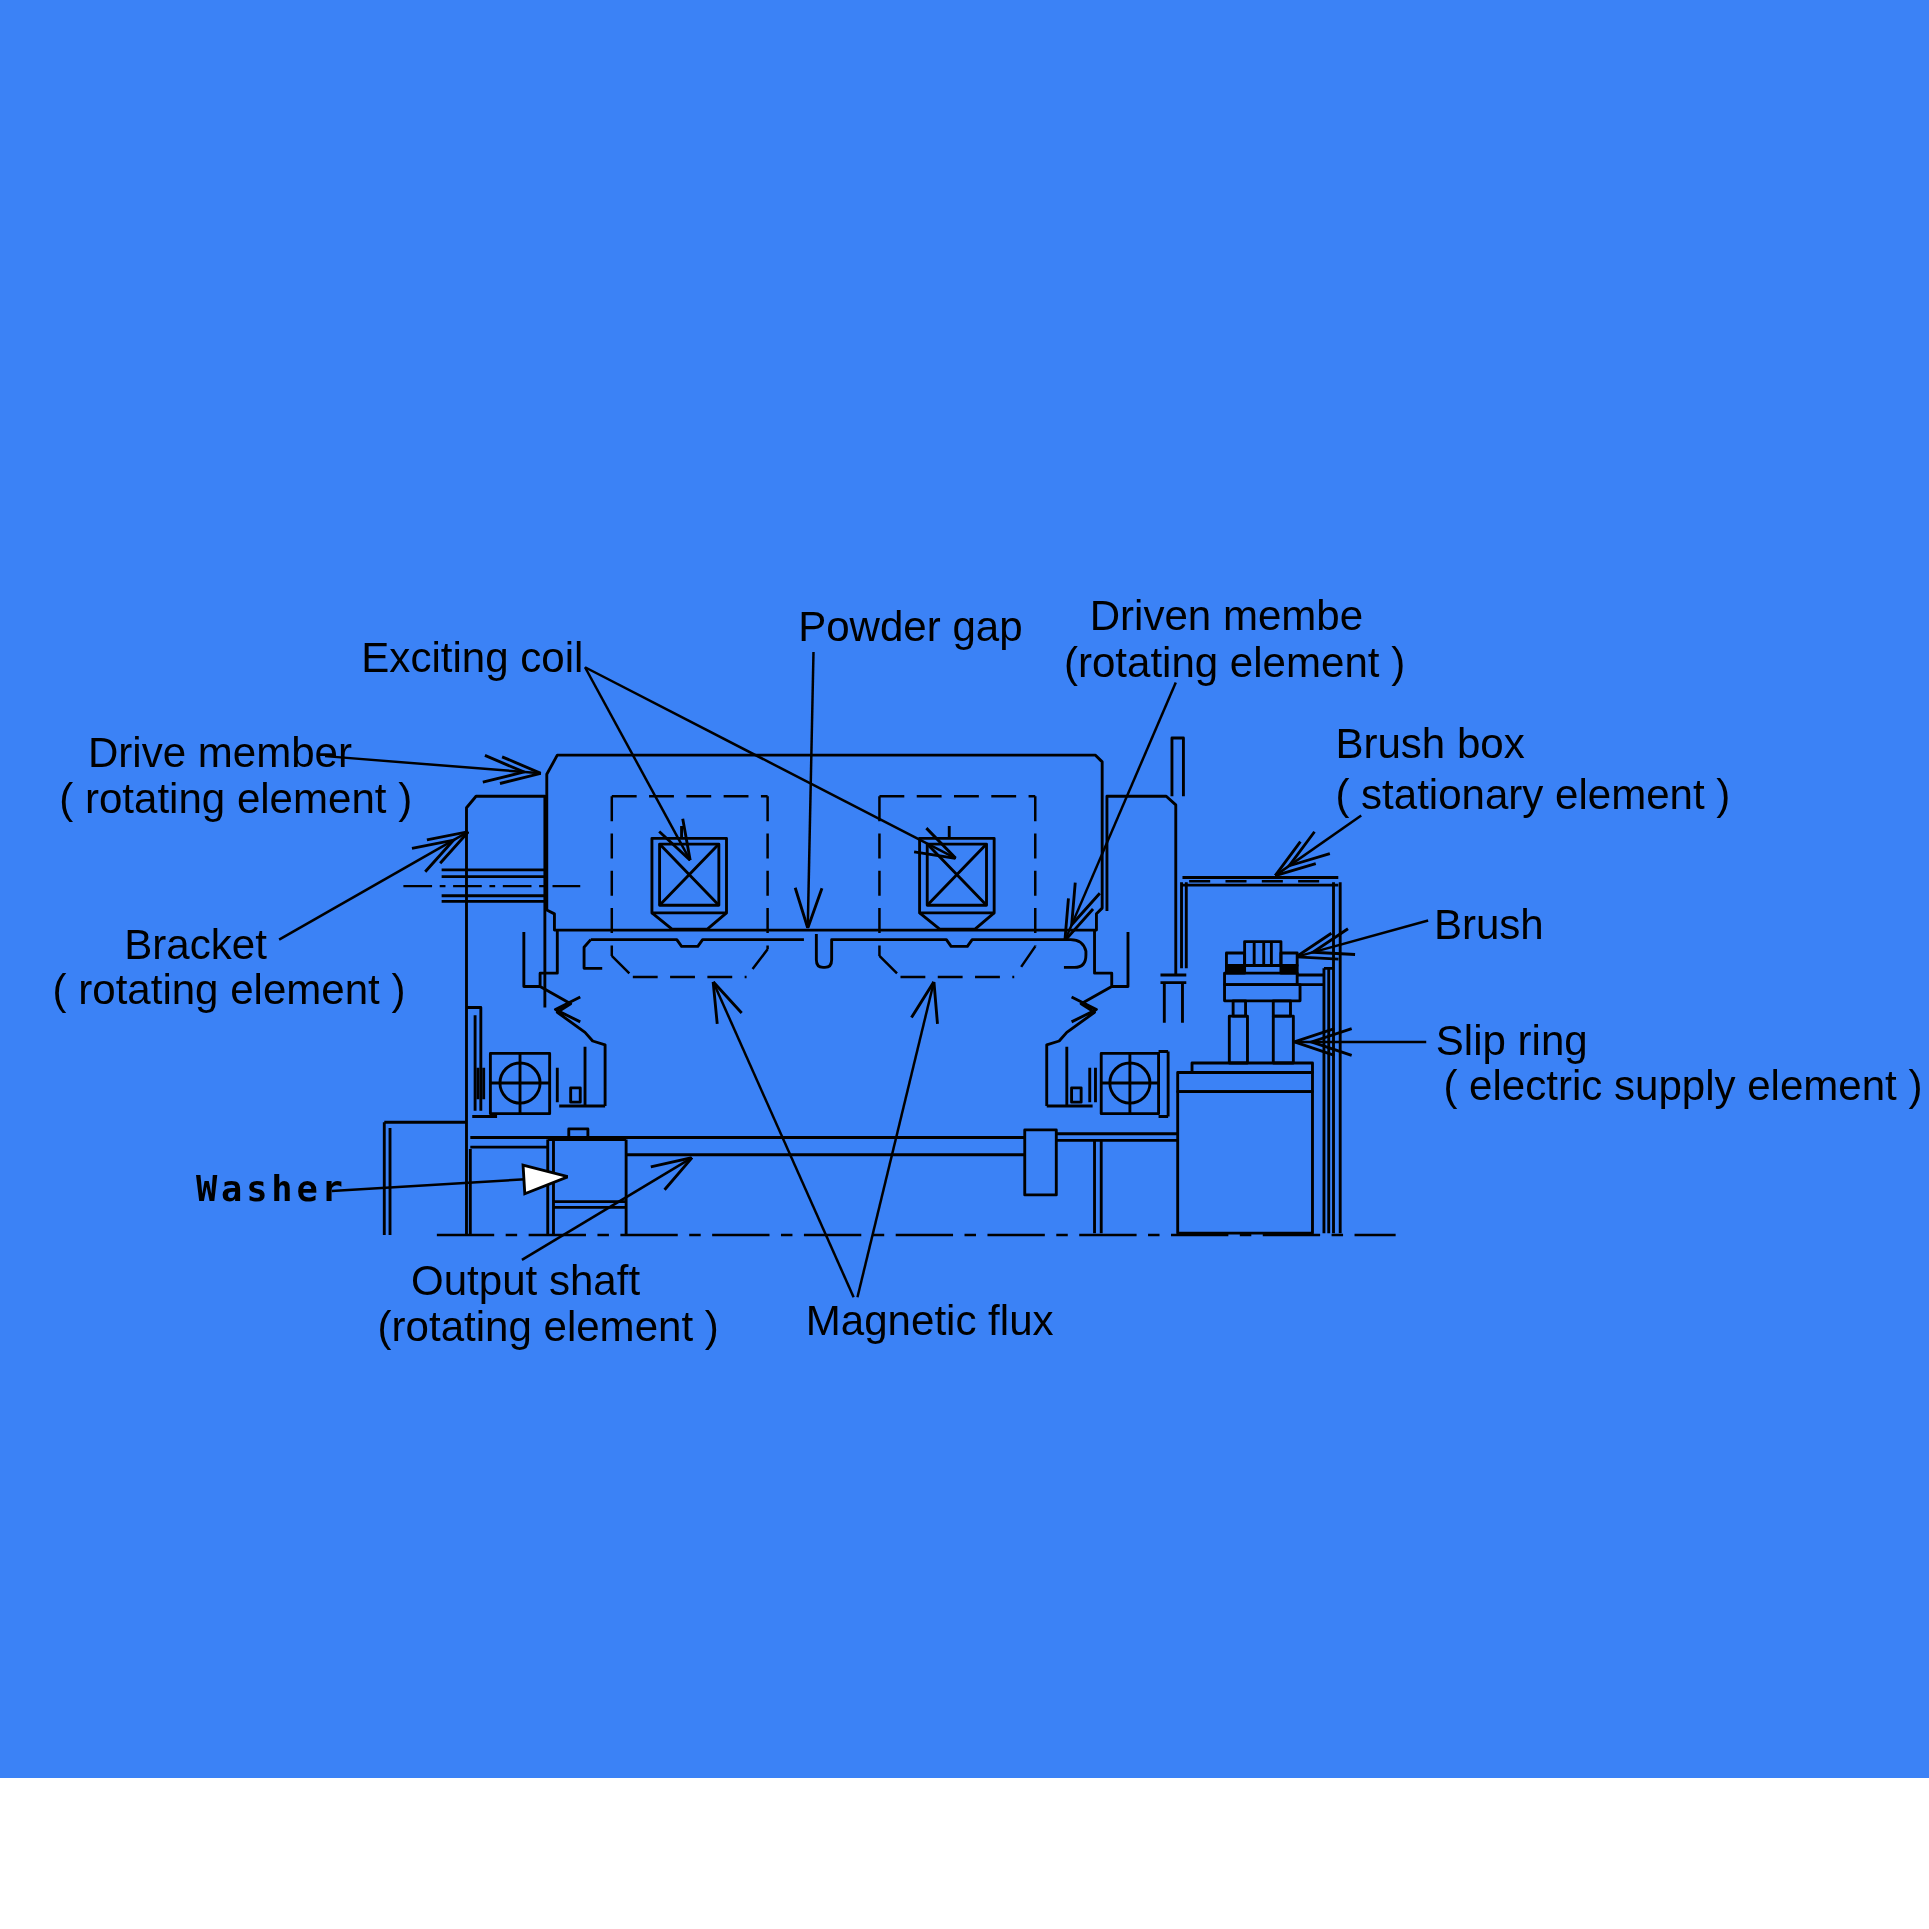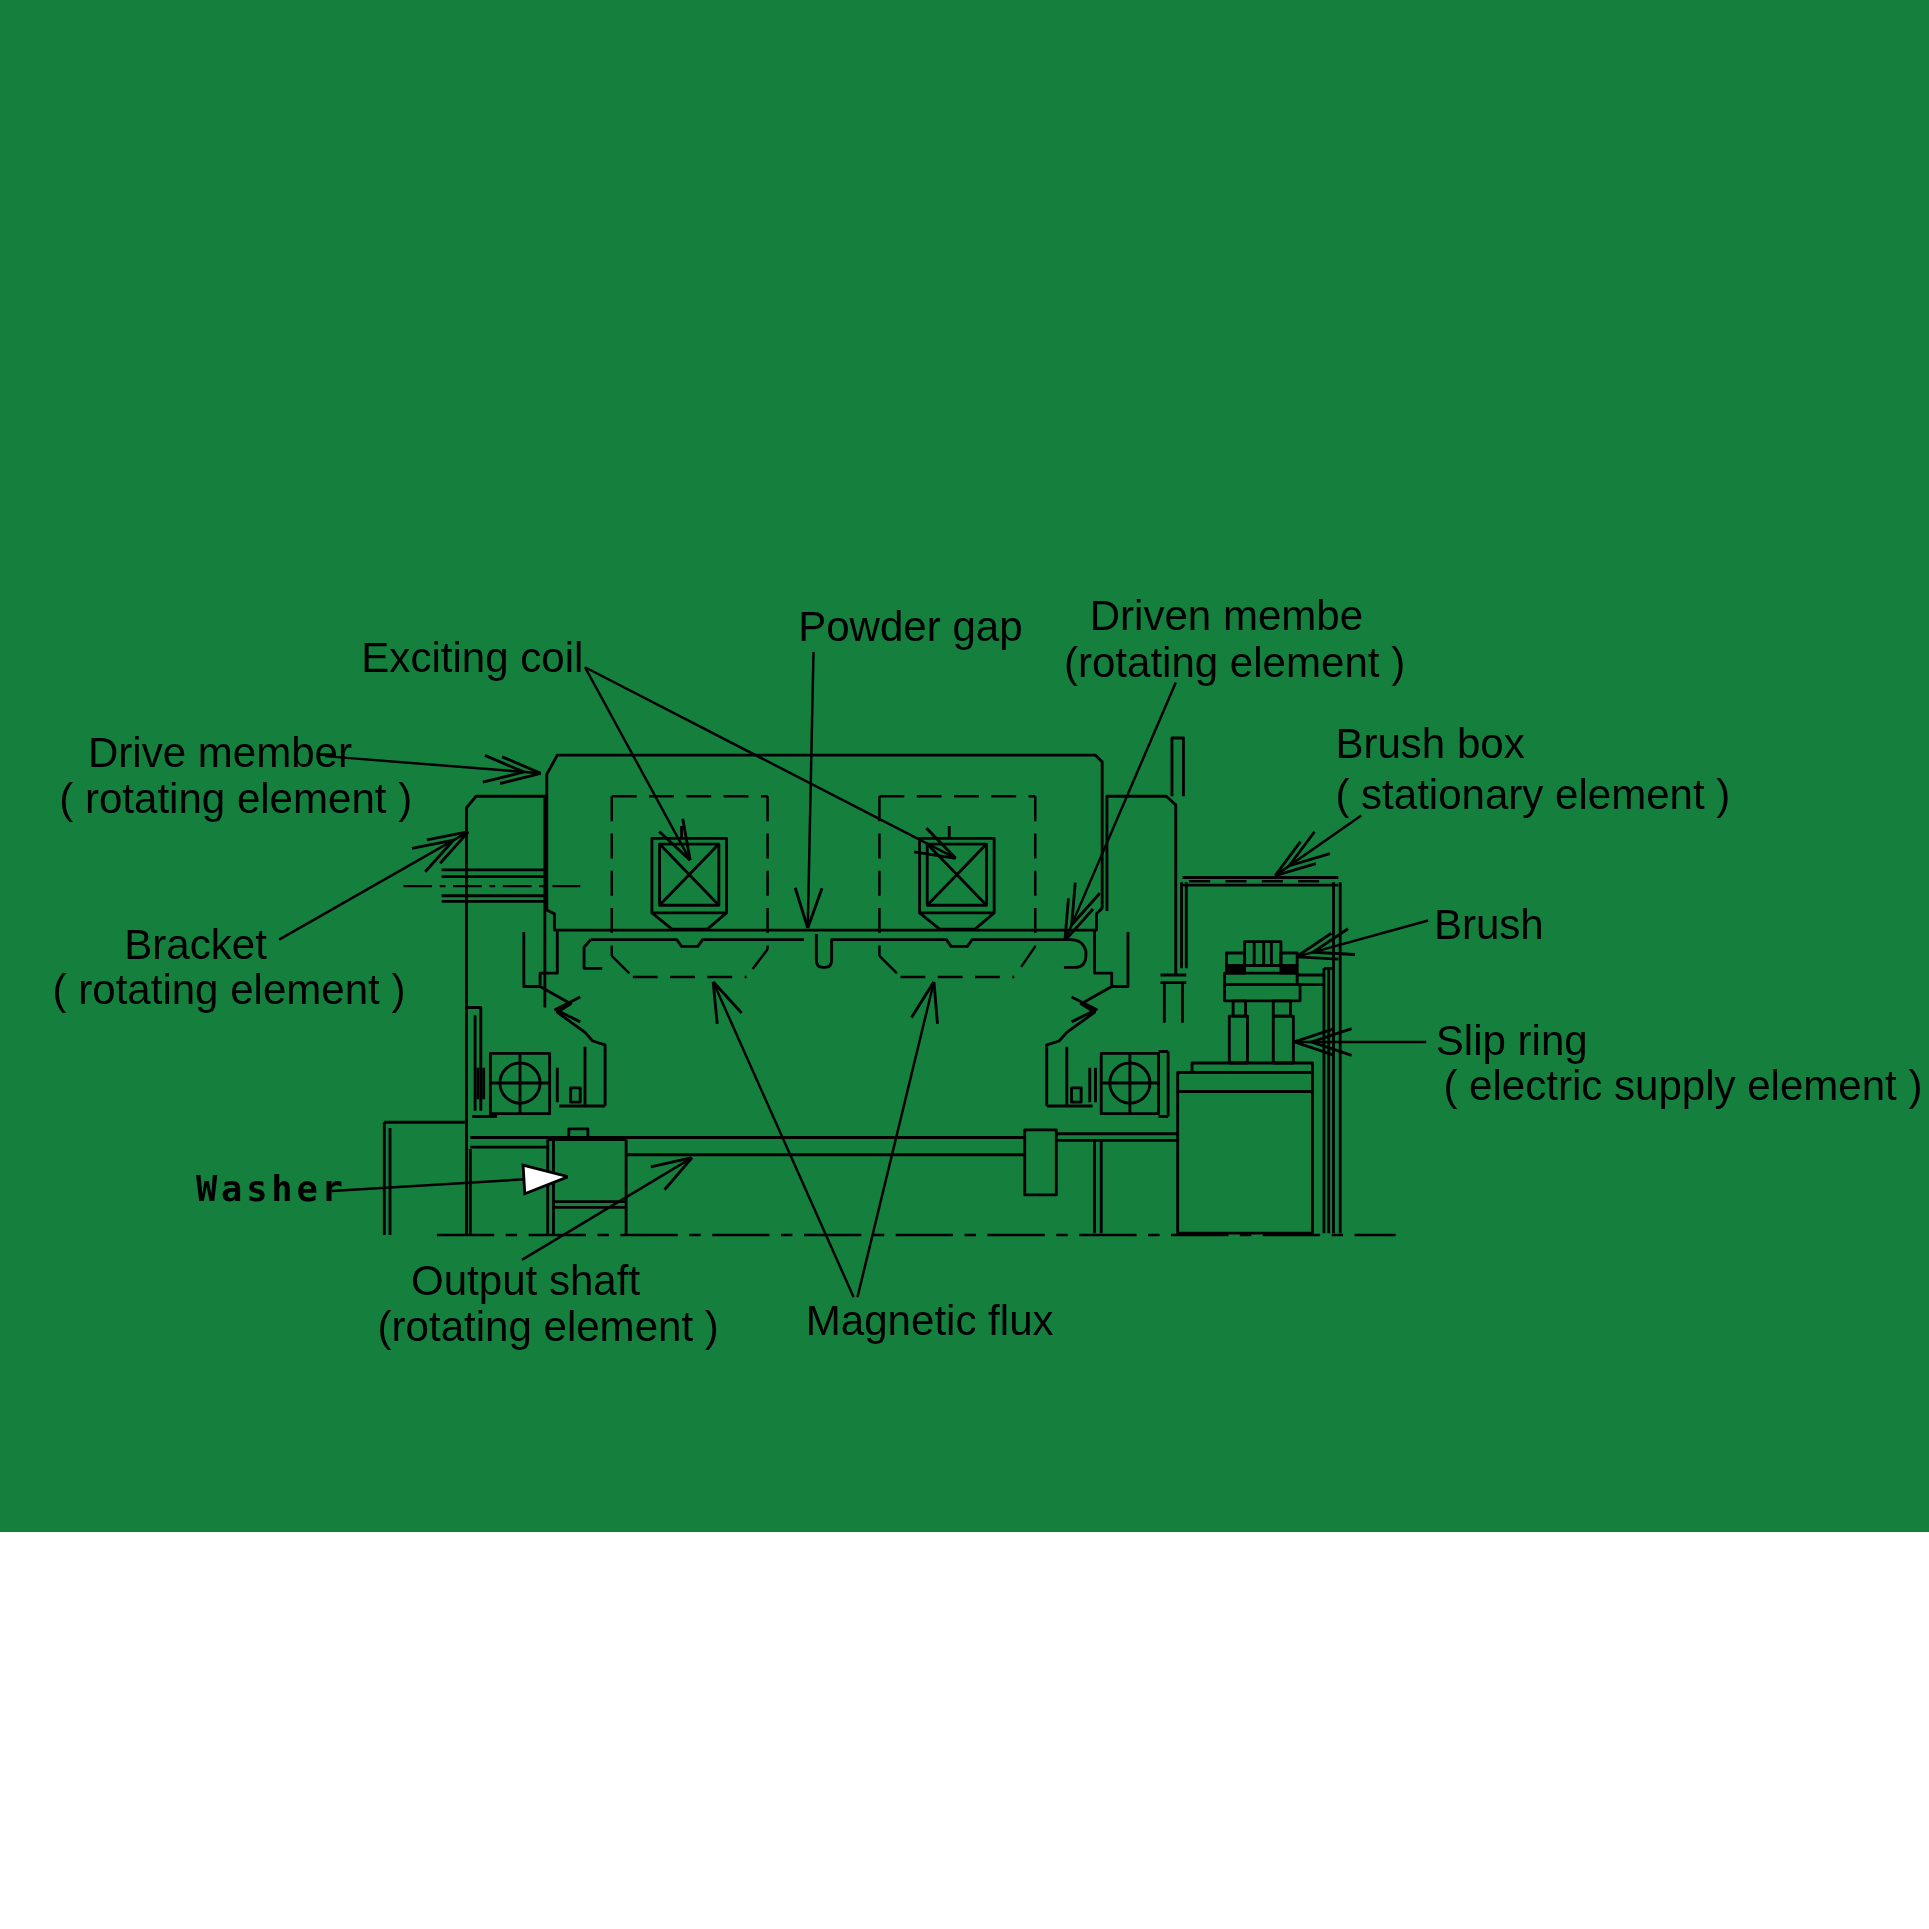--- a/index.html
+++ b/index.html
@@ -1,16 +1,16 @@
 <!DOCTYPE html>
 <html><head>
 <meta charset="utf-8">
 <style>
   html,body{margin:0;padding:0;background:#ffffff;}
-  .stage{width:1930px;height:1532px;position:relative;background:#15803d;overflow:hidden;}
+  .stage{width:1930px;height:1778px;position:relative;background:#3b82f6;overflow:hidden;}
   svg{display:block;}
   text{fill:#000;}
   .lbl-sans{font-family:"Liberation Sans", sans-serif;}
   .lbl-mono{font-family:"DejaVu Sans Mono", monospace;letter-spacing:4px;font-weight:bold;}
 </style>
 </head>
 <body>
 
 <div class="stage">
 <svg id="drawing" width="1930" height="1930" viewBox="0 0 2019 2019" xmlns="http://www.w3.org/2000/svg">

